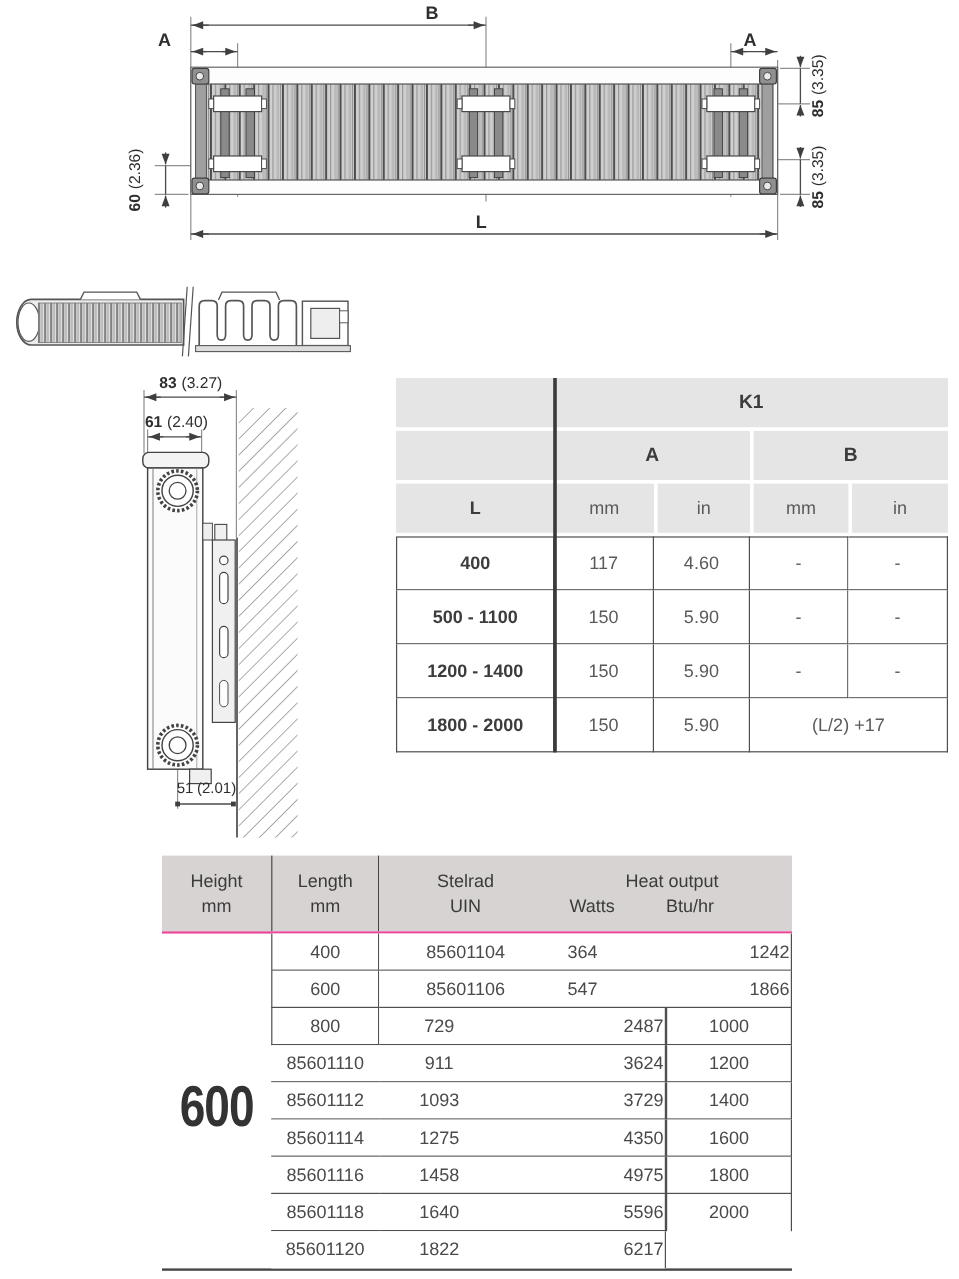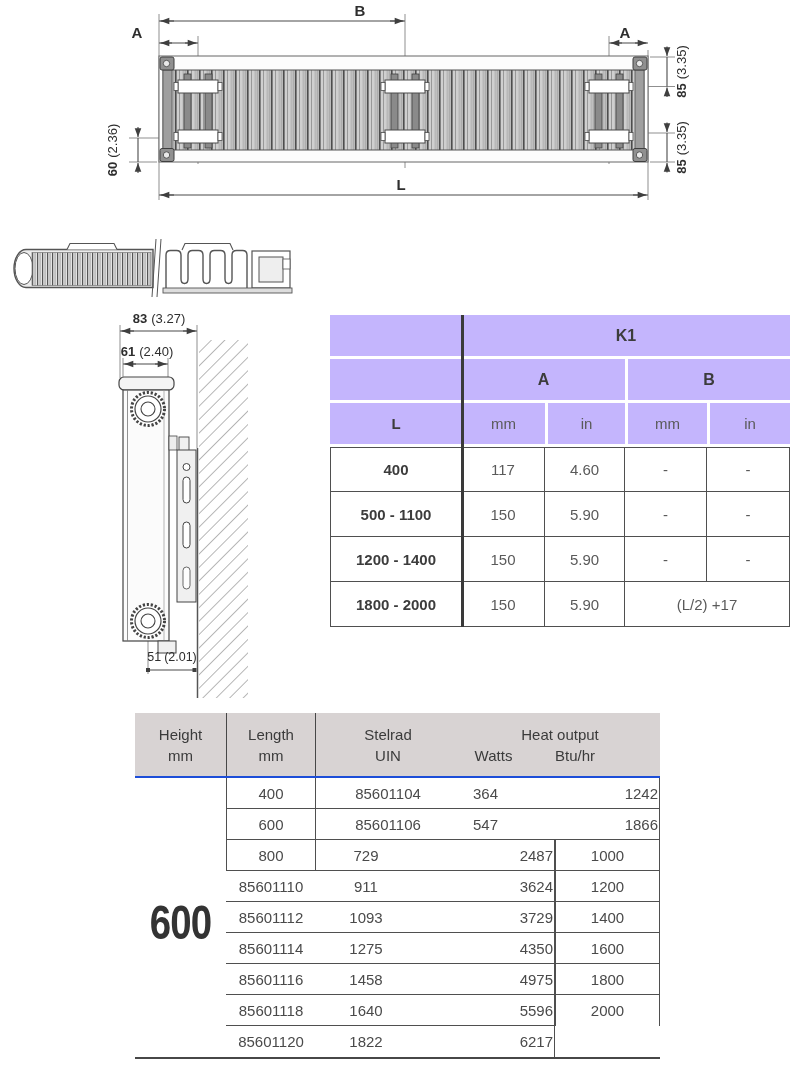--- a/index.html
+++ b/index.html
@@ -25,40 +25,40 @@
     grid-template-columns: 132px 83px 80px 82px 83px;
     grid-template-rows: 44px 44px 44px 45px 45px 45px 45px;
   }
   .k1-divider {
     position: absolute; left: 130.5px; top: 0; width: 3px; height: 312px;
     background: #3a3a3a; z-index: 3;
   }
   .k1-table .span2 { grid-column: span 2; }
   .k1-table .span4 { grid-column: span 4; }
   .hcell {
-    background: #c4b5fd; margin-bottom: 3px;
+    background: #e5e5e5; margin-bottom: 3px;
     display: flex; align-items: center; justify-content: center;
     font-size: 15px; color: #5a5a5a;
   }
   .hcell.gapl { margin-left: 3px; }
   .hcell.title, .hcell.grp { font-size: 16px; font-weight: bold; color: #3c3c3c; }
   .hcell.lhead { font-size: 15px; font-weight: bold; color: #3c3c3c; }
   .dcell {
     background: #fff;
     display: flex; align-items: center; justify-content: center;
     font-size: 15px; color: #5a5a5a;
     border-right: 1px solid #4f4f4f;
     border-bottom: 1px solid #4f4f4f;
   }
   .dcell.lcol { border-left: 1px solid #4f4f4f; font-weight: bold; color: #3c3c3c; }
   .dcell.rowtop { border-top: 1px solid #4f4f4f; }
 
   
   .ot { position: absolute; left: 135px; top: 713px; width: 525px; }
-  .ot-head { display: flex; border-bottom: 2px solid #1d4ed8; }
+  .ot-head { display: flex; border-bottom: 2px solid #ec4899; }
   .oh {
     background: #d8d3d3; height: 63px;
     display: flex; flex-direction: column; justify-content: center; align-items: center;
     font-size: 15px; color: #3b3b3b; line-height: 21px;
   }
   .oh.c-h { width: 91px; }
   .oh.c-l { width: 90px; border-left: 1px solid #474747; border-right: 1px solid #474747; }
   .oh.c-u { width: 144px; }
   .oh.c-ho { width: 200px; align-items: stretch; }
   .ho-t { text-align: center; }

